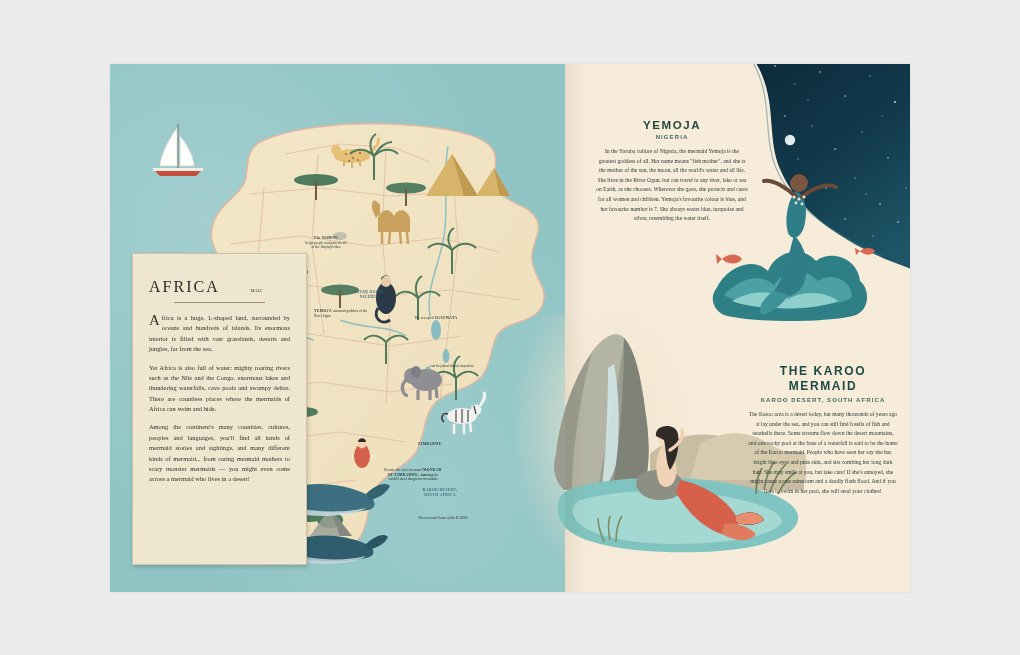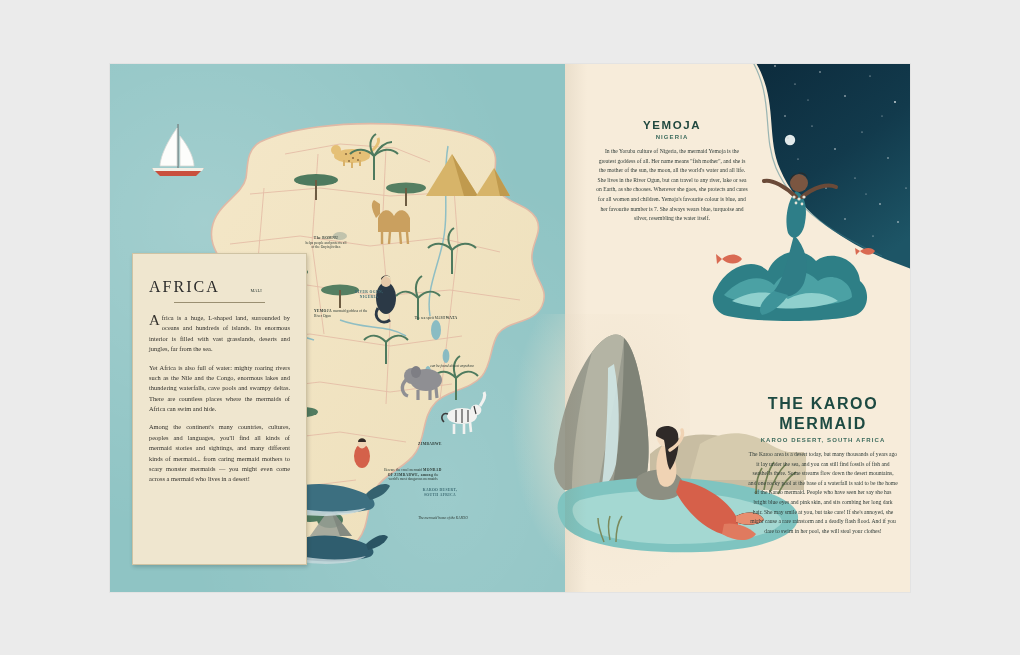--- a/index.html
+++ b/index.html
@@ -130,21 +130,21 @@
   .panel p {
     font-family: "Liberation Serif", serif;
     font-size: 5.6px;
     line-height: 1.72;
     color: #2f3b37;
     text-align: center;
     margin: 0;
   }
   #panel-yemoja { left: 486px; top: 55px; width: 152px; }
   #panel-karoo  { left: 638px; top: 300px; width: 150px; }
-  #panel-karoo h2 { color: #1d4a42; font-size: 16px; line-height: 1.25; margin-top: 30px; }
+  #panel-karoo h2 { color: #1d4a42; font-size: 12px; line-height: 1.25; }
 
   
   .maplabel {
     position: absolute;
     font-family: "Liberation Serif", serif;
     color: #2c3a35;
     text-align: center;
     line-height: 1.3;
   }
   .maplabel b { letter-spacing: 0.4px; }

